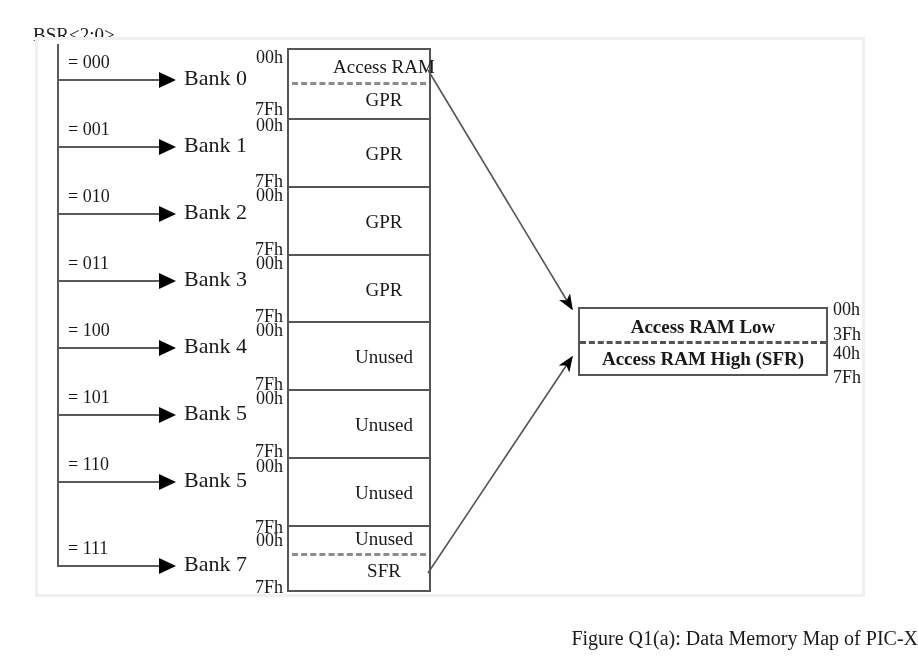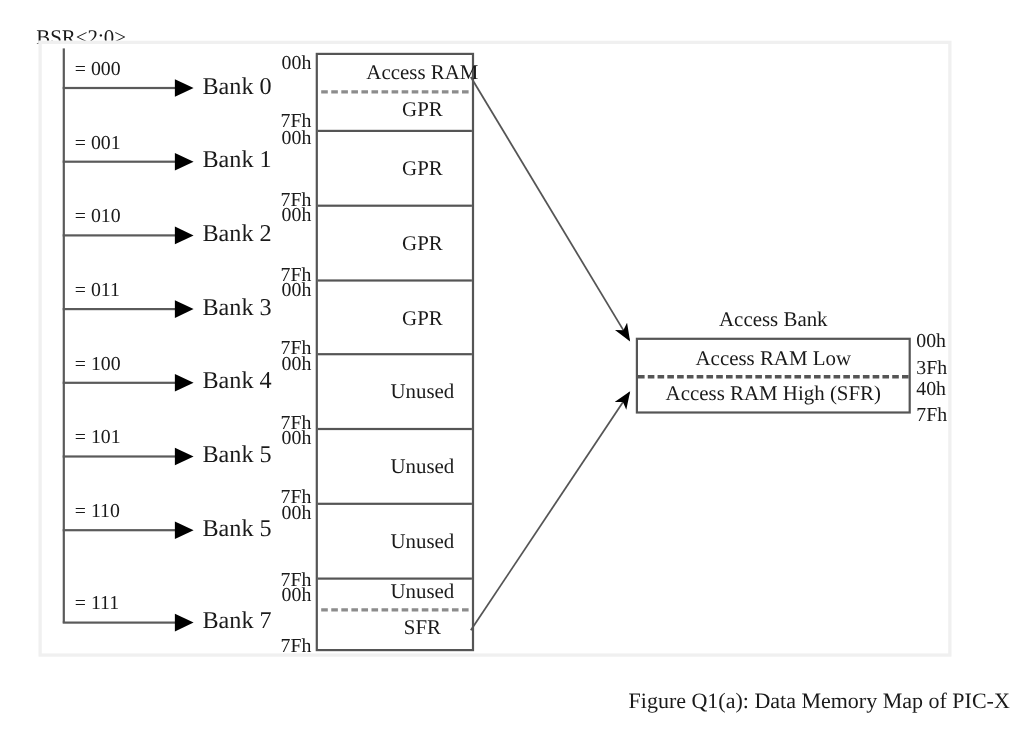--- a/index.html
+++ b/index.html
@@ -175,20 +175,21 @@
     border: 2px solid #555555;
   }
   .ab-half {
     position: absolute;
     left: 0;
     width: 246px;
     text-align: center;
     font-size: 19px;
     line-height: 19px;
     white-space: nowrap;
+    font-weight: bold;
   }
   .ab-dashline {
     position: absolute;
     left: 0px;
     top: 32px;
     width: 246px;
     height: 0;
     border-top: 3px dashed #555555;
   }
   .addr-right {
@@ -325,21 +326,20 @@
   <svg class="arrow-svg" viewBox="0 0 918 663">
     <defs>
       <marker id="ah" markerWidth="11" markerHeight="11" refX="9" refY="4" orient="auto" markerUnits="strokeWidth">
         <path d="M0,0 L10,4 L0,8 L2.6,4 z" fill="#000000"></path>
       </marker>
     </defs>
     <line x1="428" y1="70" x2="572" y2="309" stroke="#555555" stroke-width="1.6" marker-end="url(#ah)"></line>
     <line x1="428" y1="573" x2="572" y2="357" stroke="#555555" stroke-width="1.6" marker-end="url(#ah)"></line>
   </svg>
 
-  <div class="ab-title">Access Bank</div>
   <div class="ab-box">
     <div class="ab-half" style="top:8px">Access RAM Low</div>
     <div class="ab-dashline"></div>
     <div class="ab-half" style="top:40px">Access RAM High (SFR)</div>
   </div>
   <div class="addr-right" style="top:300px">00h</div>
   <div class="addr-right" style="top:325px">3Fh</div>
   <div class="addr-right" style="top:344px">40h</div>
   <div class="addr-right" style="top:368px">7Fh</div>
 

